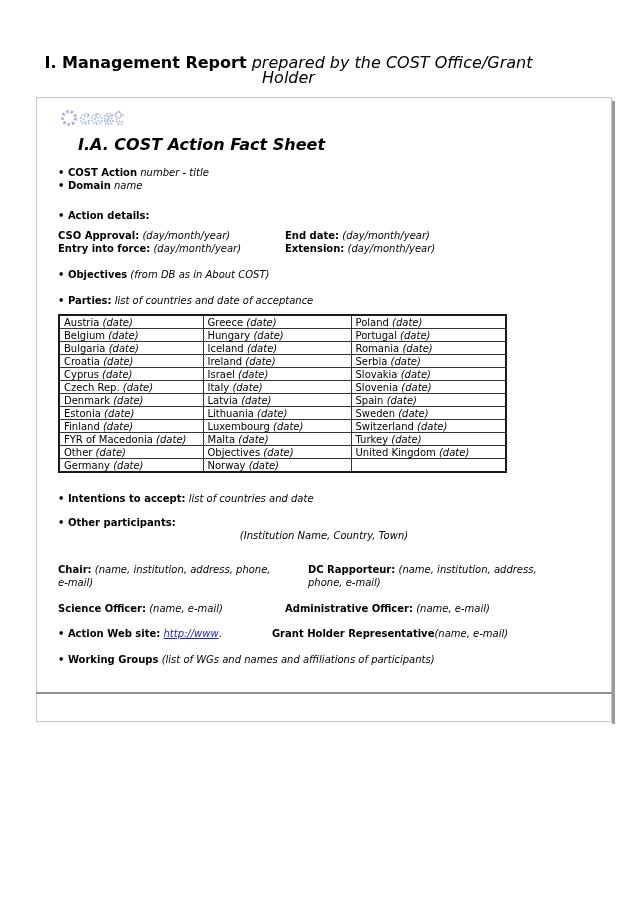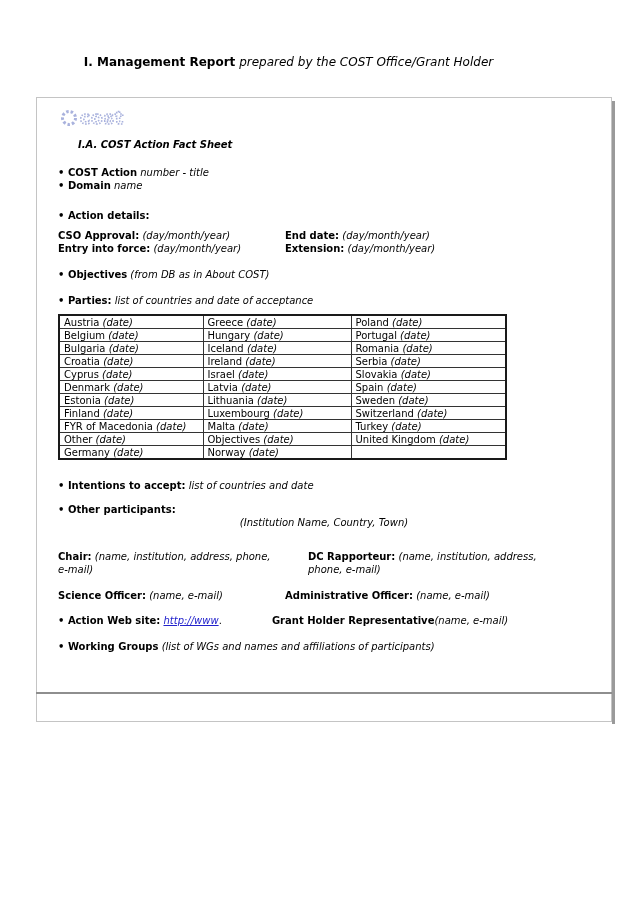--- a/index.html
+++ b/index.html
@@ -6,37 +6,37 @@
   body{
     width:636px;height:900px;overflow:hidden;background:#ffffff;
     font-family:"DejaVu Sans","Liberation Sans",sans-serif;
     color:#000;position:relative;
   }
   .b{font-weight:bold;font-style:normal;}
   .i{font-style:italic;text-align:center;}
   
   .page-title{
     position:absolute;top:55px;left:36px;width:505px;
-    text-align:center;font-size:12px;line-height:15px;font-style:italic;margin:0;
+    text-align:center;font-size:16px;line-height:15px;font-style:italic;margin:0;
     font-weight:normal;
   }
   
   .sheet{
     position:absolute;left:36px;top:97px;width:576px;height:625px;
     border:1px solid #c4c4c4;box-sizing:border-box;background:#fff;
   }
   .sheet::after{ 
     content:"";position:absolute;top:3px;right:-4px;width:3px;height:100%;
     background:#9a9a9a;
   }
   .content{padding:10px 21px 0 21px;}
   
   .logo{height:18px;margin-left:2px;}
   .heading{
-    margin:12px 0 0 20px;font-size:10px;line-height:14px;
+    margin:12px 0 0 20px;font-size:16px;line-height:14px;
     font-weight:bold;font-style:italic;
   }
   .line{font-size:10px;line-height:13px;}
   .bullet::before{content:"• ";font-weight:bold;}
   .grp-top{margin-top:14px;}
   .mt17{margin-top:17px;}
   .mt13{margin-top:13px;}
   .mt12{margin-top:12px;}
   .mt11{margin-top:11px;}
   .mt19{margin-top:19px;}
@@ -121,20 +121,25 @@
             <td><span>Croatia </span><span class="i">(date)</span></td>
             <td><span>Ireland </span><span class="i">(date)</span></td>
             <td><span>Serbia </span><span class="i">(date)</span></td>
           </tr>
           <tr>
             <td><span>Cyprus </span><span class="i">(date)</span></td>
             <td><span>Israel </span><span class="i">(date)</span></td>
             <td><span>Slovakia </span><span class="i">(date)</span></td>
           </tr>
           <tr>
+            <td><span>Czech Rep. </span><span class="i">(date)</span></td>
+            <td><span>Italy </span><span class="i">(date)</span></td>
+            <td><span>Slovenia </span><span class="i">(date)</span></td>
+          </tr>
+          <tr>
             <td><span>Denmark </span><span class="i">(date)</span></td>
             <td><span>Latvia </span><span class="i">(date)</span></td>
             <td><span>Spain </span><span class="i">(date)</span></td>
           </tr>
           <tr>
             <td><span>Estonia </span><span class="i">(date)</span></td>
             <td><span>Lithuania </span><span class="i">(date)</span></td>
             <td><span>Sweden </span><span class="i">(date)</span></td>
           </tr>
           <tr>

